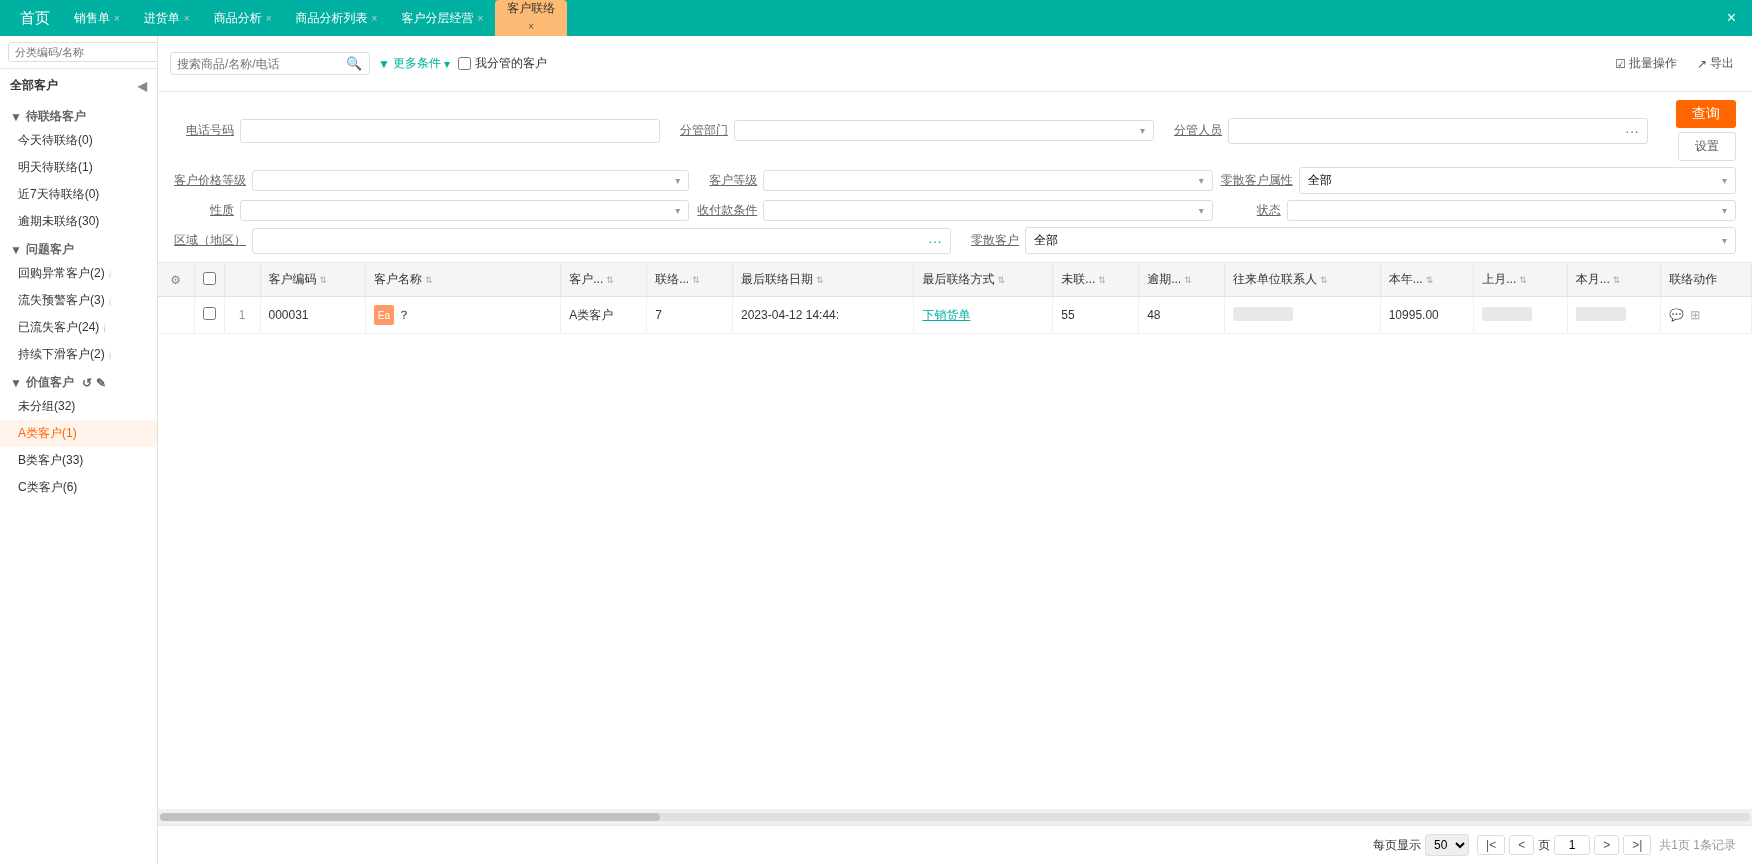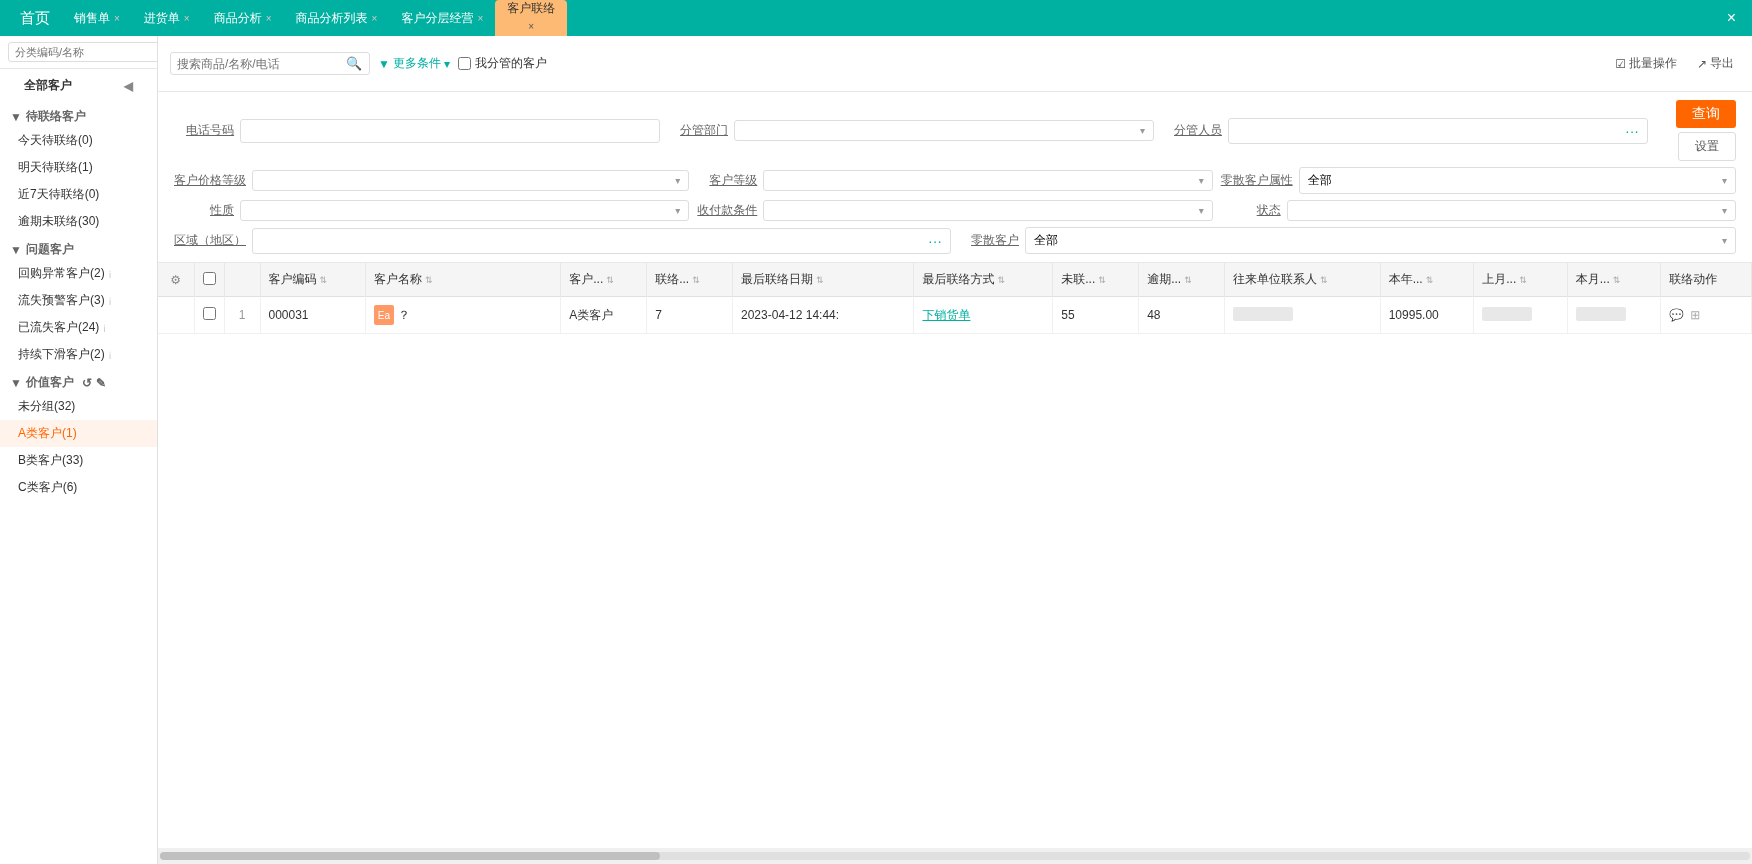--- a/index.html
+++ b/index.html
@@ -43,21 +43,21 @@
     }
     .sidebar-search {
       display: flex; align-items: center; padding: 6px 8px;
       border-bottom: 1px solid #e8e8e8; gap: 4px;
     }
     .sidebar-search input {
       flex: 1; border: 1px solid #ddd; border-radius: 3px; padding: 3px 6px;
       font-size: 11px; outline: none; color: #999;
     }
     .sidebar-header {
-      display: flex; align-items: center; padding: 8px 24px;
+      display: flex; align-items: center; padding: 8px 10px;
       font-weight: bold; font-size: 13px; color: #333;
       justify-content: space-between;
       gap: 20px;
     }
     .sidebar-header .icons { display: flex; gap: 4px; color: #888; }
     .sidebar-section-label {
       padding: 6px 10px 2px; font-size: 11px; color: #666; font-weight: bold;
       display: flex; align-items: center; gap: 4px;
     }
     .sidebar-item {
@@ -544,15 +544,32 @@
         </tbody>
       </table>
     </div>
 
     <div class="scrollbar-area">
       <div class="scrollbar-track">
         <div class="scrollbar-thumb"></div>
       </div>
     </div>
 
+    <div class="pagination">
+      <div class="page-size">
+        <span>每页显示</span>
+        <select>
+          <option>50</option>
+        </select>
+      </div>
+      <div class="page-nav">
+        <button class="page-btn">|&lt;</button>
+        <button class="page-btn">&lt;</button>
+        <span>页</span>
+        <input class="page-input" type="text" value="1" style="">
+        <button class="page-btn">&gt;</button>
+        <button class="page-btn">&gt;|</button>
+      </div>
+      <div class="total">共1页 1条记录</div>
+    </div>
 
   </div>
 </div>
 
 </body></html>

